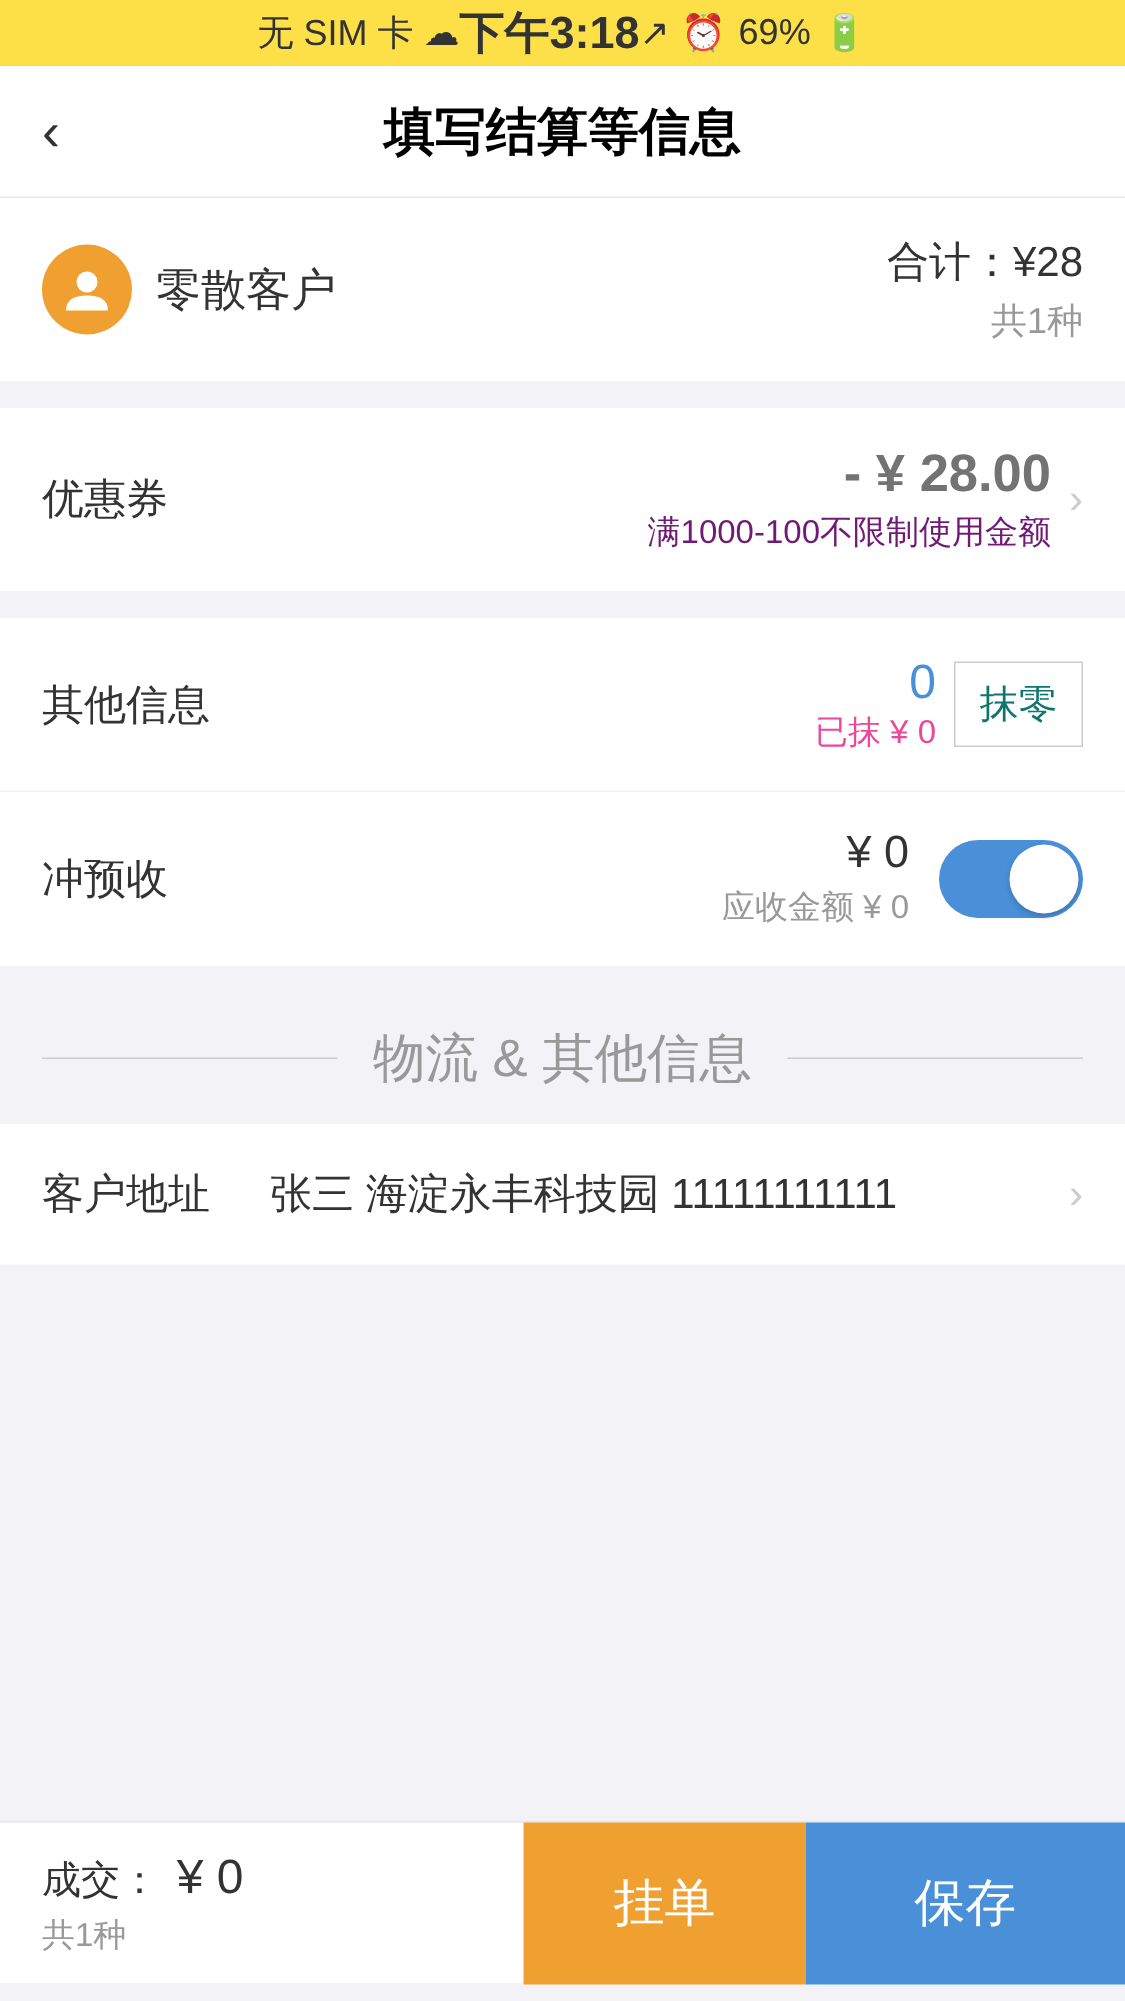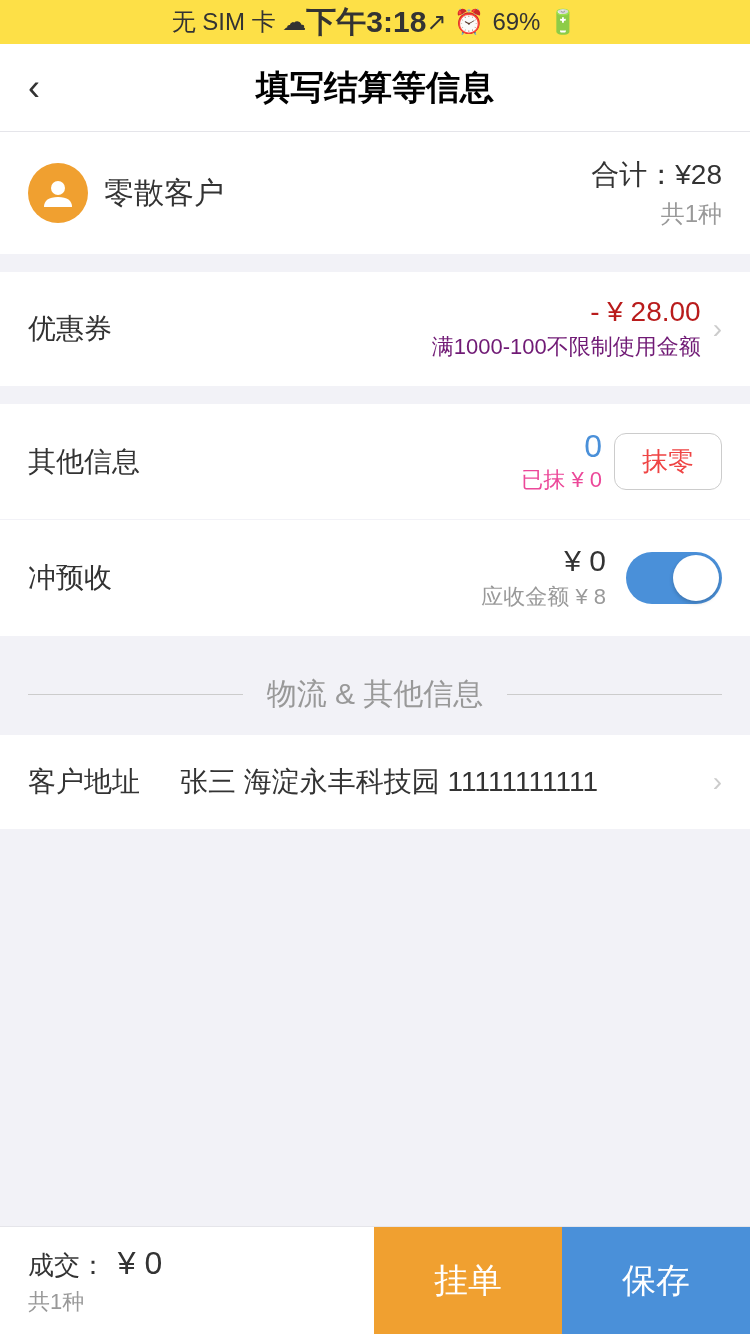--- a/index.html
+++ b/index.html
@@ -95,35 +95,35 @@
       display: flex;
       align-items: center;
       justify-content: space-between;
       padding: 24px 28px;
       border-bottom: 1px solid #f2f2f7;
     }
     .row-item:last-child { border-bottom: none; }
     .row-label { font-size: 28px; color: #333; }
     .row-right { display: flex; align-items: center; gap: 12px; }
     .row-value-block { text-align: right; }
-    .discount-amount { font-size: 28px; color: #b91c1c; font-weight: 400; }
+    .discount-amount { font-size: 35px; color: #737373; font-weight: 700; }
     .discount-desc { font-size: 22px; color: #701a75; margin-top: 4px; }
     .chevron { font-size: 28px; color: #ccc; }
 
     
     .amount-value { font-size: 32px; color: #4a90d9; font-weight: 500; }
     .amount-sub { font-size: 22px; color: #ec4899; margin-top: 0; }
 
     
     .round-zero-btn {
       border: 1px solid #ccc;
-      border-radius: 12px;
-      padding: 10px 27px;
+      border-radius: 0;
+      padding: 10px 16px;
       font-size: 26px;
-      color: #ef4444;
+      color: #0f766e;
       background: #fff;
       cursor: pointer;
       white-space: nowrap;
     }
 
     
     .toggle {
       width: 96px;
       height: 52px;
       border-radius: 26px;
@@ -154,38 +154,38 @@
     }
     .logistics-divider::before,
     .logistics-divider::after {
       content: '';
       flex: 1;
       height: 1px;
       background: #ccc;
     }
     .logistics-label {
       padding: 0 24px;
-      font-size: 30px;
+      font-size: 35px;
       color: #999;
     }
 
     
     .address-row {
       display: flex;
       align-items: center;
       padding: 28px;
     }
     .address-label { font-size: 28px; color: #333; margin-right: 40px; white-space: nowrap; }
     .address-value { font-size: 28px; color: #333; flex: 1; }
     .address-chevron { font-size: 28px; color: #ccc; margin-left: 12px; }
 
     
     .bottom-bar {
       position: fixed;
-      bottom: 0;
+      bottom: 12px;
       left: 0;
       width: 750px;
       height: 108px;
       background: #fff;
       display: flex;
       align-items: center;
       border-top: 1px solid #e5e5ea;
     }
     .bottom-info {
       flex: 1;
@@ -200,21 +200,21 @@
       background: #f0a030;
       display: flex;
       align-items: center;
       justify-content: center;
       font-size: 34px;
       color: #fff;
       font-weight: 500;
       cursor: pointer;
     }
     .btn-save {
-      width: 188px;
+      width: 213px;
       height: 108px;
       background: #4a90d9;
       display: flex;
       align-items: center;
       justify-content: center;
       font-size: 34px;
       color: #fff;
       font-weight: 500;
       cursor: pointer;
     }
@@ -309,21 +309,21 @@
         </div>
         <button class="round-zero-btn">抹零</button>
       </div>
     </div>
 
     <div class="chong-row">
       <span class="row-label">冲预收</span>
       <div class="chong-right">
         <div class="chong-values">
           <div class="chong-main">¥ 0</div>
-          <div class="chong-sub">应收金额 ¥ 8</div>
+          <div class="chong-sub">应收金额 ¥ 0</div>
         </div>
         <div class="toggle">
           <div class="toggle-knob"></div>
         </div>
       </div>
     </div>
   </div>
 
 
   <div class="logistics-divider">

